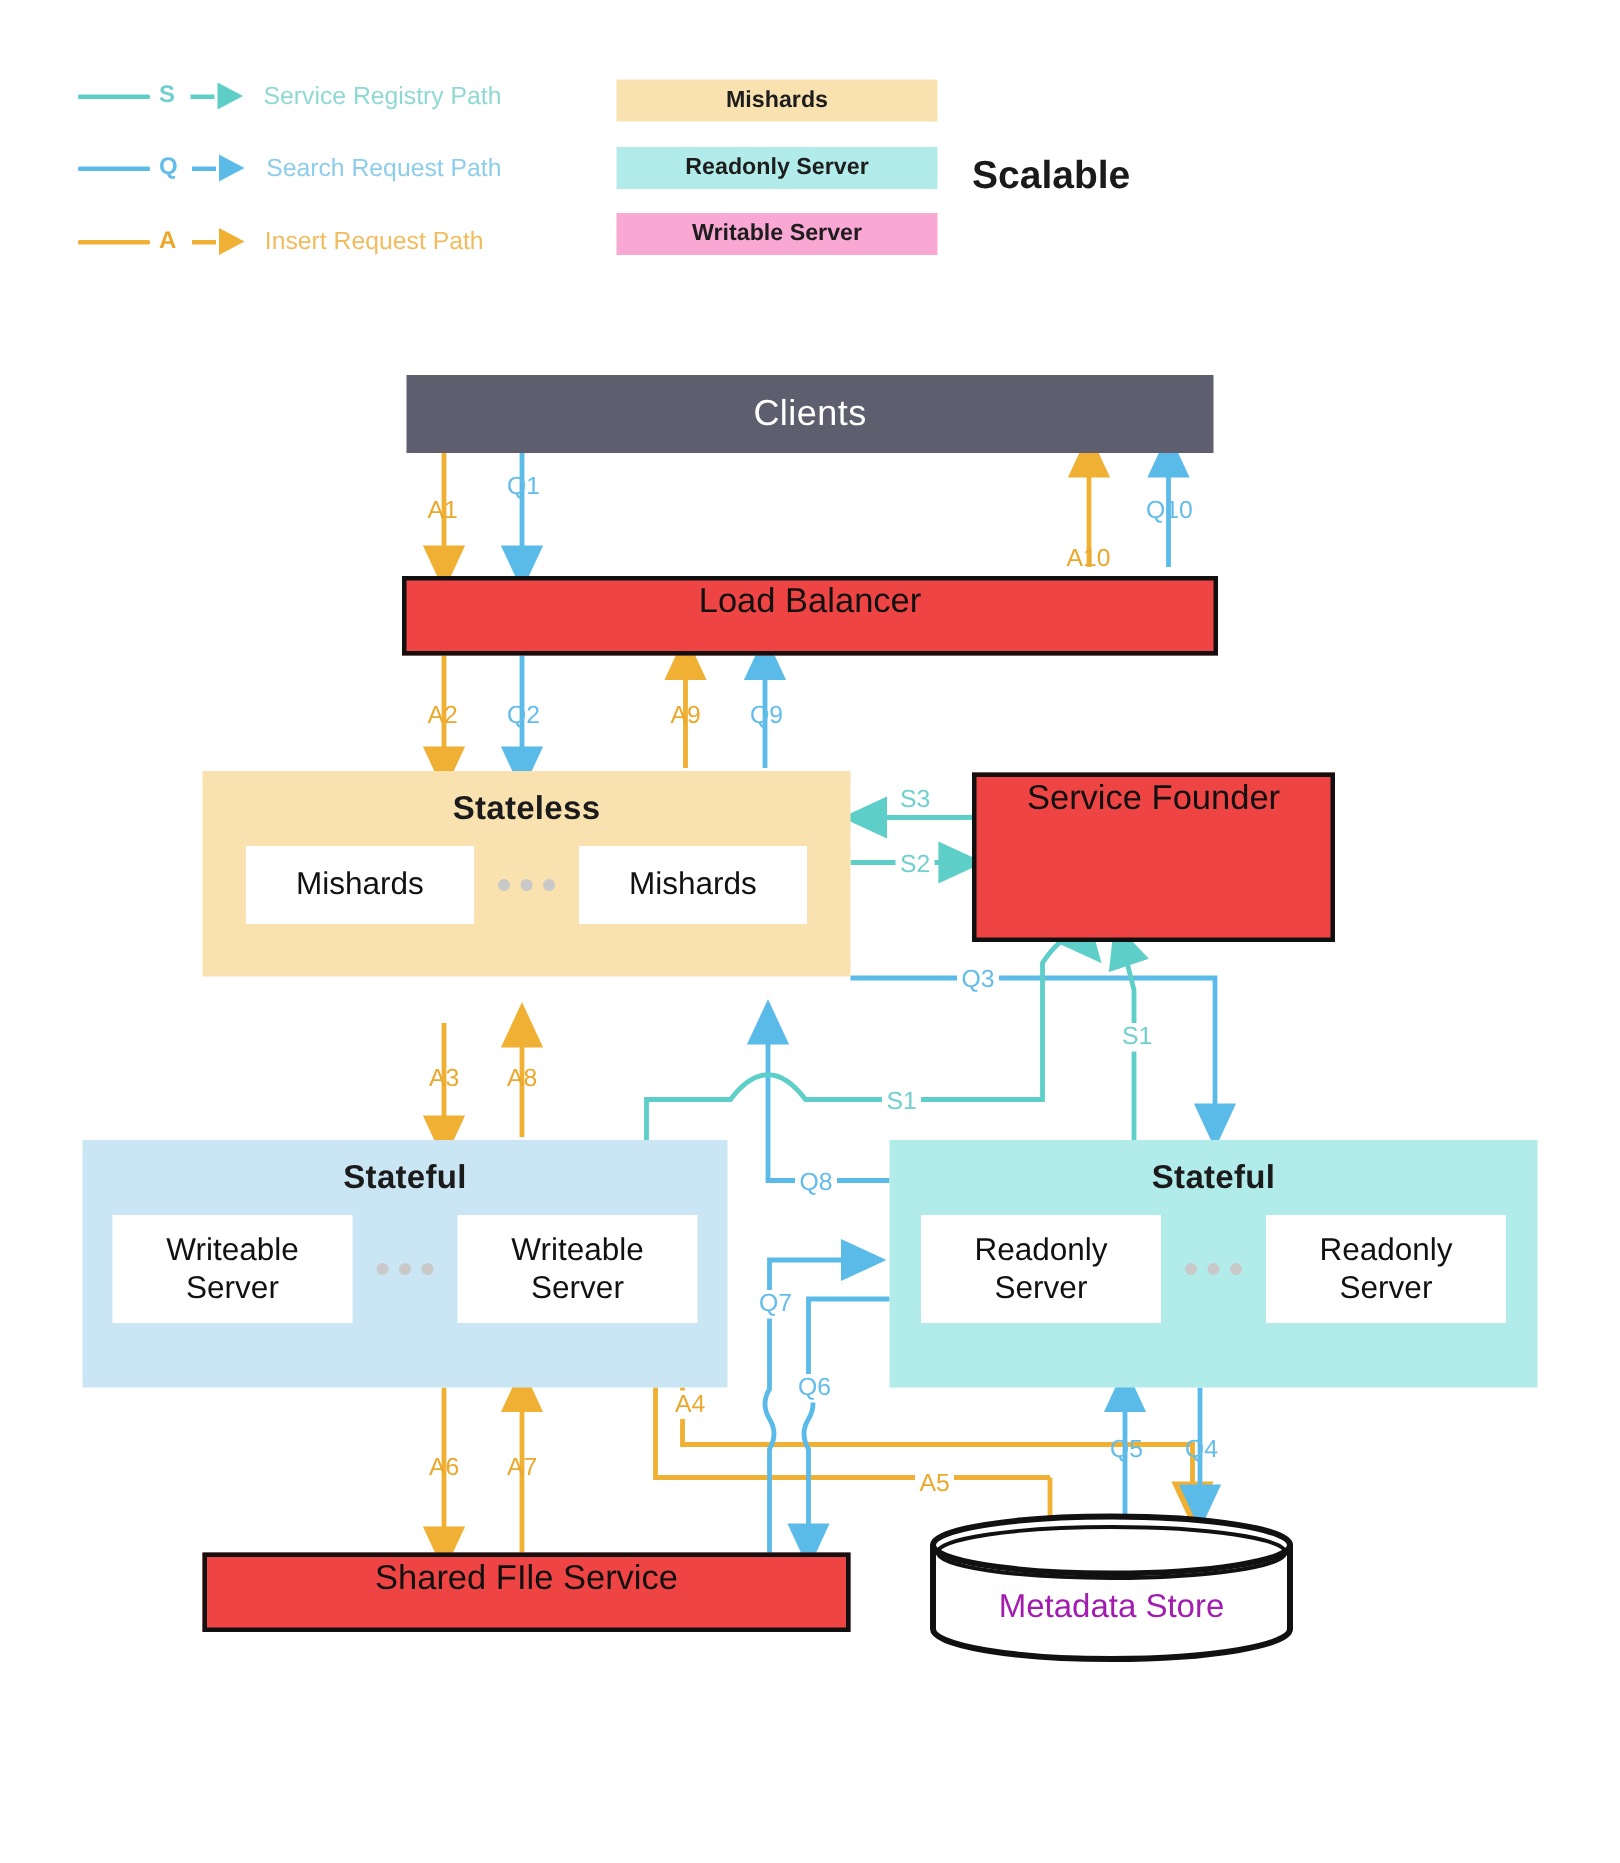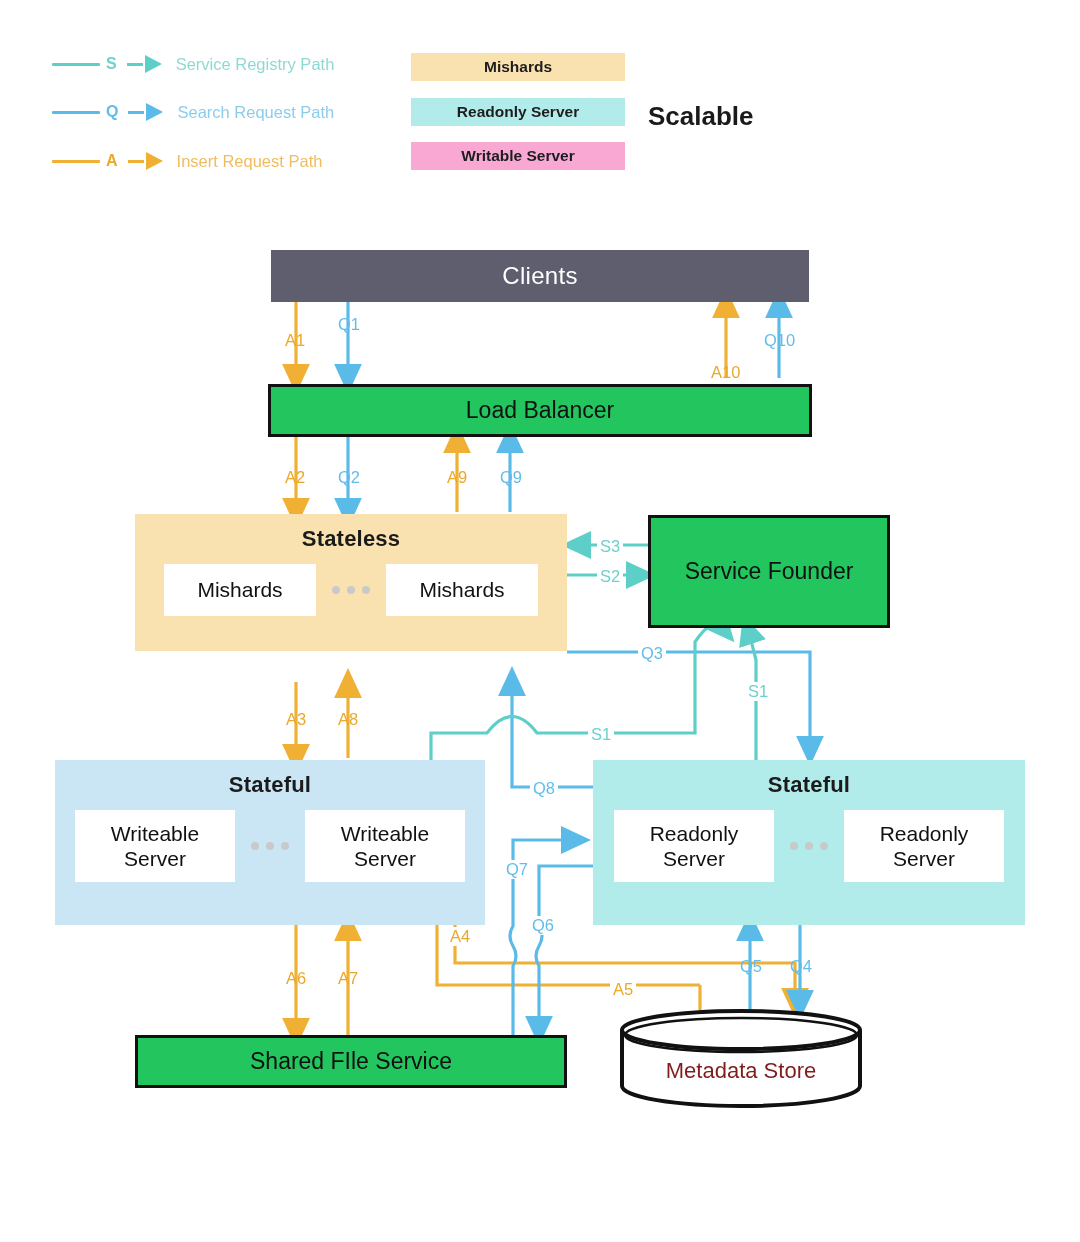--- a/index.html
+++ b/index.html
@@ -17,37 +17,37 @@
   .legend-label{margin-left:14px;font-size:16.5px;font-weight:500;white-space:nowrap;}
 
   .swatch{position:absolute;display:flex;align-items:center;justify-content:center;
           width:214px;height:28px;font-size:15.5px;font-weight:600;color:#1d1d1d;}
   .scalable-txt{position:absolute;font-size:26px;color:#1a1a1a;font-weight:700;}
 
   
   .node{position:absolute;box-sizing:border-box;display:flex;}
   .clients{background:#5f5e6e;color:#ffffff;align-items:center;justify-content:center;
            font-size:24px;font-weight:500;letter-spacing:.3px;}
-  .plain-box{background:#22c55e;border:3px solid #111111;align-items:center;justify-content:center;
+  .plain-box{background:#ef4444;border:3px solid #111111;align-items:flex-start;justify-content:center;
              font-size:23px;color:#111111;font-weight:500;}
   .group{flex-direction:column;align-items:center;}
   .group-title{font-size:22px;font-weight:600;color:#1b1b1b;margin-top:12px;letter-spacing:.2px;}
   .group-inner{display:flex;align-items:center;justify-content:center;width:100%;margin-top:12px;}
   .subbox{background:#ffffff;display:flex;align-items:center;justify-content:center;text-align:center;
           font-size:21px;color:#111111;line-height:1.2;font-weight:500;}
   .dots{display:flex;gap:7px;margin:0 16px;}
   .dots i{width:8px;height:8px;border-radius:50%;background:#c9c9c9;display:block;}
 
   .group-stateless{background:#fae2b0;}
   .group-writable{background:#cae6f5;}
   .group-readonly{background:#b2ecea;}
 
   
   .cylinder{position:absolute;}
-  .cyl-label{position:absolute;width:100%;text-align:center;font-size:22px;color:#7f1d1d;font-weight:500;}
+  .cyl-label{position:absolute;width:100%;text-align:center;font-size:22px;color:#a21caf;font-weight:500;}
 
   
   .elabel{position:absolute;font-size:16.5px;font-weight:500;line-height:1;white-space:nowrap;}
   .lbl-a{color:#eaa92c;}
   .lbl-q{color:#63bdea;}
   .lbl-s{color:#6fd0cd;}
   .lbl-bg{background:#ffffff;padding:1px 3px;}
 </style>
 </head>
 <body>
@@ -226,21 +226,21 @@
   <div class="elabel lbl-a" style="left:285px;top:332px;">A1</div>
   <div class="elabel lbl-q" style="left:338px;top:316px;">Q1</div>
   <div class="elabel lbl-a" style="left:711px;top:332px;margin-top:32px;">A10</div>
   <div class="elabel lbl-q" style="left:764px;top:332px;">Q10</div>
 
   <div class="elabel lbl-a" style="left:285px;top:469px;">A2</div>
   <div class="elabel lbl-q" style="left:338px;top:469px;">Q2</div>
   <div class="elabel lbl-a" style="left:447px;top:469px;">A9</div>
   <div class="elabel lbl-q" style="left:500px;top:469px;">Q9</div>
 
-  <div class="elabel lbl-s lbl-bg" style="left:597px;top:537px;">S3</div>
+  <div class="elabel lbl-s lbl-bg" style="left:597px;top:524px;">S3</div>
   <div class="elabel lbl-s lbl-bg" style="left:597px;top:567px;">S2</div>
   <div class="elabel lbl-q lbl-bg" style="left:638px;top:644px;">Q3</div>
   <div class="elabel lbl-s lbl-bg" style="left:745px;top:682px;">S1</div>
   <div class="elabel lbl-s lbl-bg" style="left:588px;top:725px;">S1</div>
   <div class="elabel lbl-q lbl-bg" style="left:530px;top:779px;">Q8</div>
 
   <div class="elabel lbl-a" style="left:286px;top:711px;">A3</div>
   <div class="elabel lbl-a" style="left:338px;top:711px;">A8</div>
 
   <div class="elabel lbl-q lbl-bg" style="left:503px;top:860px;">Q7</div>

